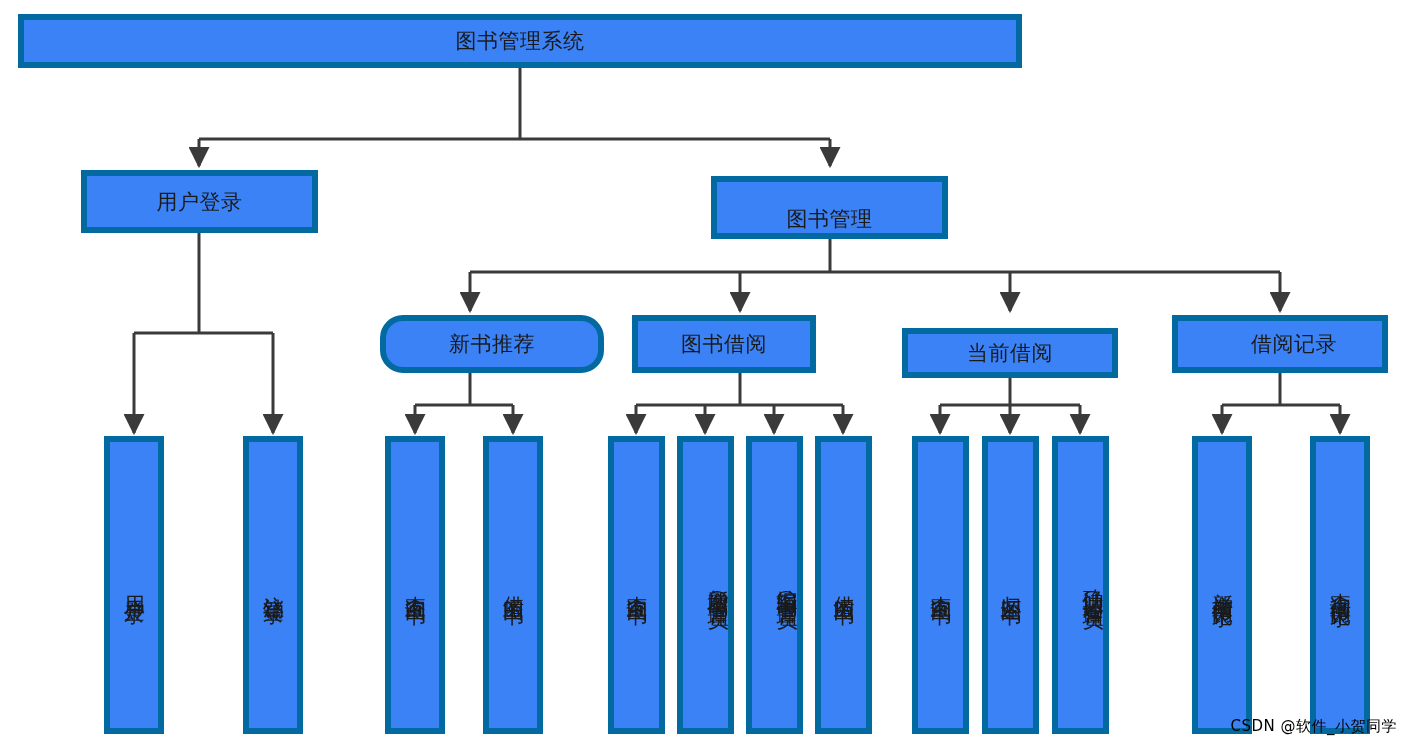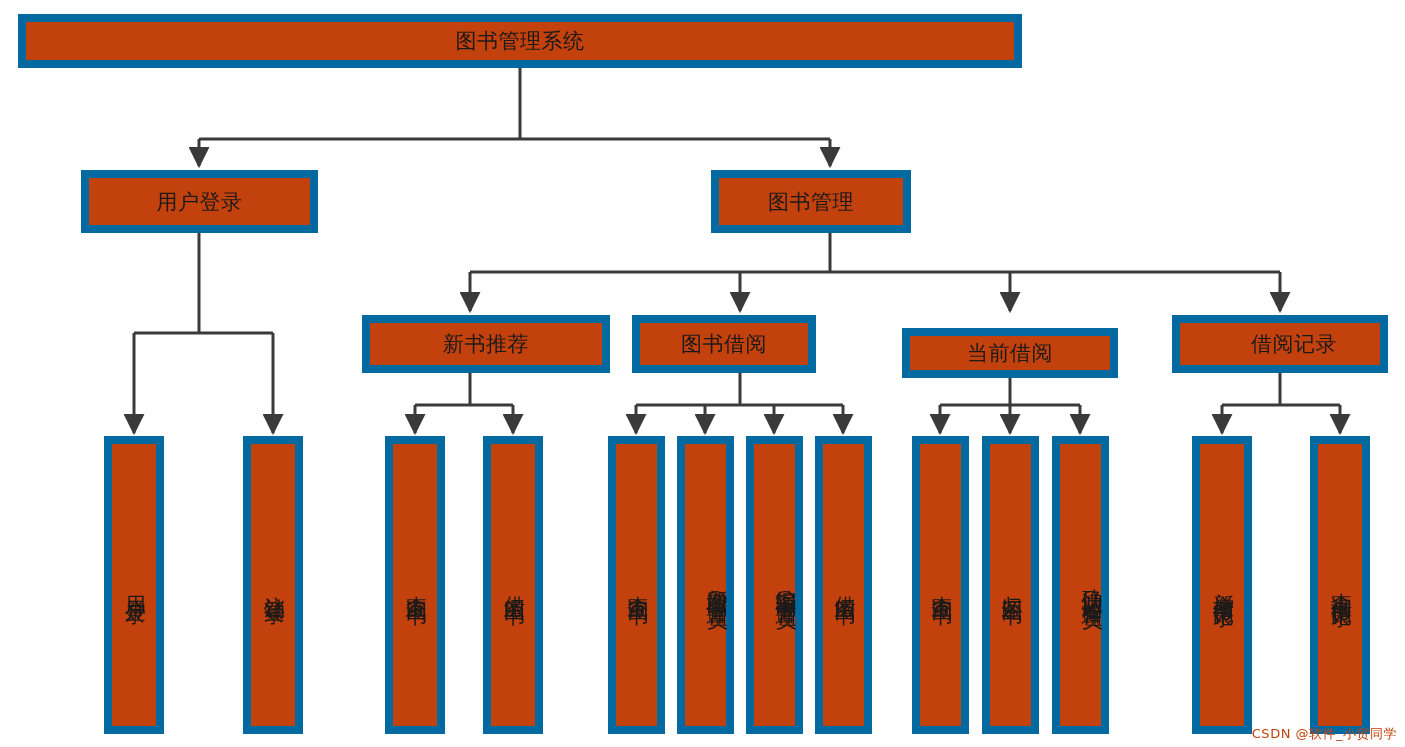--- a/index.html
+++ b/index.html
@@ -22,27 +22,26 @@
     position: absolute;
     left: 0;
     top: 0;
     width: 1405px;
     height: 747px;
     pointer-events: none;
   }
   .node {
     position: absolute;
     box-sizing: border-box;
-    border: 8px solid #0369a1;
-    background: #c2410c;
+    border: 6px solid #0369a1;
+    background: #3b82f6;
     display: flex;
     align-items: center;
     justify-content: center;
     color: #1a1a1a;
-    font-family: Liberation Mono, monospace;
   }
   .node.horiz {
     font-size: 21px;
     letter-spacing: 0.5px;
   }
   .node.vert {
     writing-mode: vertical-rl;
     text-orientation: upright;
     font-size: 21px;
     letter-spacing: 3px;
@@ -54,23 +53,23 @@
     align-items: flex-start;
     justify-content: center;
   }
   .node-label {
     display: block;
     white-space: nowrap;
   }
   #watermark {
     position: absolute;
     right: 8px;
-    bottom: 4px;
-    font-size: 13px;
-    color: #c2410c;
+    bottom: 11px;
+    font-size: 15px;
+    color: #000000;
     letter-spacing: 0.5px;
     white-space: nowrap;
   }
 </style>
 </head>
 <body>
 
 <div id="diagram-root">
 
   <svg id="edge-layer" viewBox="0 0 1405 747" width="1405" height="747" xmlns="http://www.w3.org/2000/svg">
@@ -123,25 +122,25 @@
     </g>
   </svg>
 
   <div class="node horiz" style="left:18px; top:14px; width:1004px; height:54px;">
     <span class="node-label">图书管理系统</span>
   </div>
 
   <div class="node horiz" style="left:81px; top:170px; width:237px; height:63px;">
     <span class="node-label">用户登录</span>
   </div>
-  <div class="node horiz" style="left:711px; top:170px; width:200px; height:63px;">
+  <div class="node horiz" style="left:711px; top:176px; width:237px; height:63px;align-items:flex-end;">
     <span class="node-label">图书管理</span>
   </div>
 
-  <div class="node horiz" style="left:362px; top:315px; width:248px; height:58px;">
+  <div class="node horiz" style="left:380px; top:315px; width:224px; height:58px;border-radius:23px;">
     <span class="node-label">新书推荐</span>
   </div>
   <div class="node horiz" style="left:632px; top:315px; width:184px; height:58px;">
     <span class="node-label">图书借阅</span>
   </div>
   <div class="node horiz" style="left:902px; top:328px; width:216px; height:50px;">
     <span class="node-label">当前借阅</span>
   </div>
   <div class="node horiz" style="left:1172px; top:315px; width:216px; height:58px;padding-left:28px;">
     <span class="node-label">借阅记录</span>

